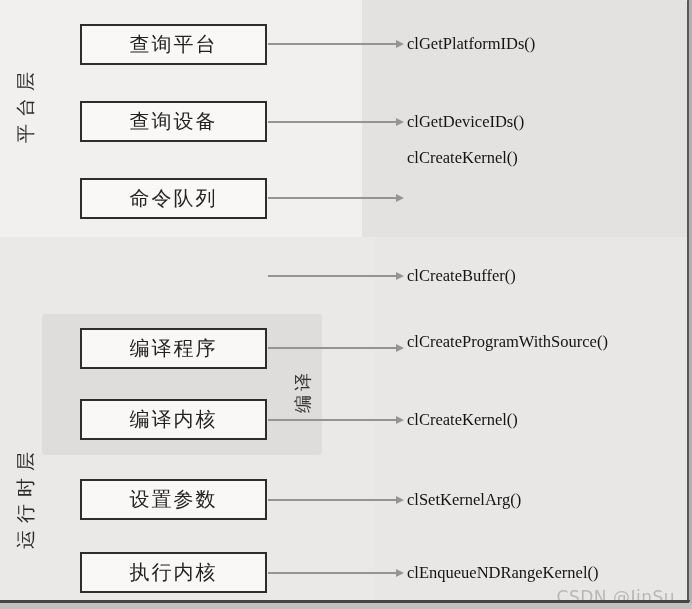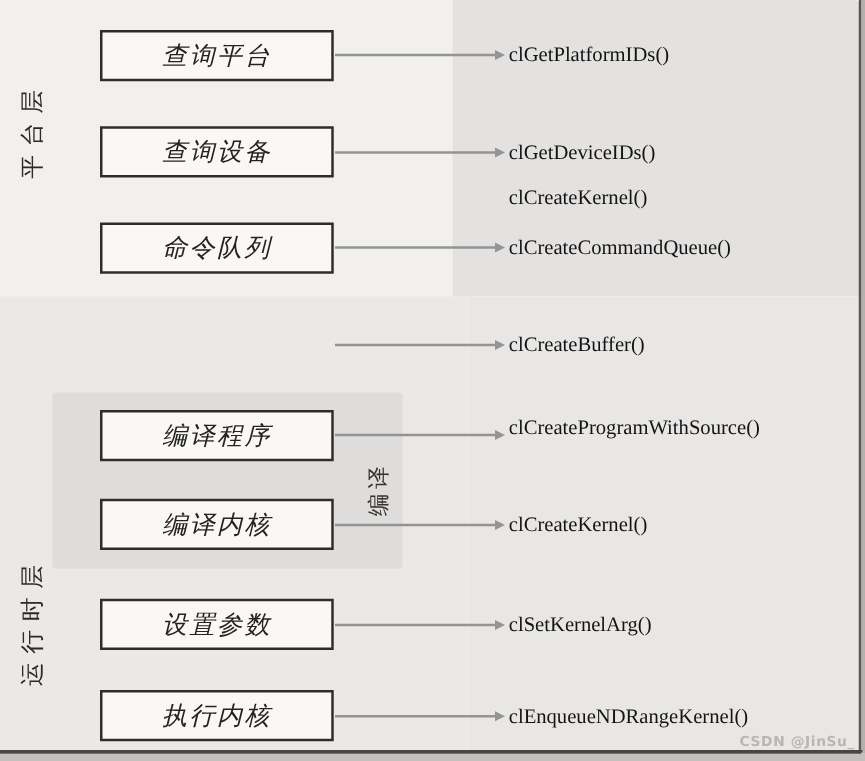--- a/index.html
+++ b/index.html
@@ -28,21 +28,20 @@
     position: absolute;
     left: 80px;
     width: 187px;
     height: 41px;
     background: #f9f8f7;
     border: 2px solid #2e2d2c;
     box-sizing: border-box;
     display: flex;
     align-items: center;
     justify-content: center;
-    font-style: italic;
   }
   .fbox span {
     font-size: 20px;
     color: #242322;
     letter-spacing: 2px;
     white-space: nowrap;
   }
   
   .arrow { position: absolute; left: 268px; width: 128px; height: 2px; background: #949494; }
   .arrow .head {
@@ -72,24 +71,23 @@
     color: #2b2a29;
     letter-spacing: 7px;
     white-space: nowrap;
   }
   .vlabel-compile { font-size: 18px; letter-spacing: 4px; color: #33322f; }
   
   .watermark {
     position: absolute;
     right: 8px;
     top: 587px;
-    font-size: 11px;
+    font-size: 17px;
     color: #b9b7b5;
     letter-spacing: 0.5px;
-    font-weight: bold;
   }
 </style>
 </head>
 <body>
 
 <div class="stage">
 
   <div class="panel panel-left-top"></div>
   <div class="panel panel-left-bottom"></div>
   <div class="panel panel-right-top"></div>
@@ -143,21 +141,20 @@
   <div class="arrow" style="top:499px;">
       <span class="head"></span>
     </div>
   <div class="arrow" style="top:572px;">
       <span class="head"></span>
     </div>
 
   <div class="api" style="top:44px;">clGetPlatformIDs()</div>
   <div class="api" style="top:122px;">clGetDeviceIDs()</div>
   <div class="api" style="top:158px;">clCreateKernel()</div>
-  <div class="api" style="top:198px;">clCreateCommandQueue()</div>
   <div class="api" style="top:276px;">clCreateBuffer()</div>
   <div class="api" style="top:342px;">clCreateProgramWithSource()</div>
   <div class="api" style="top:420px;">clCreateKernel()</div>
   <div class="api" style="top:500px;">clSetKernelArg()</div>
   <div class="api" style="top:573px;">clEnqueueNDRangeKernel()</div>
 
   <div class="watermark">CSDN @JinSu_</div>
 
   <div class="panel edge-right-out"></div>
   <div class="panel edge-right-line"></div>

